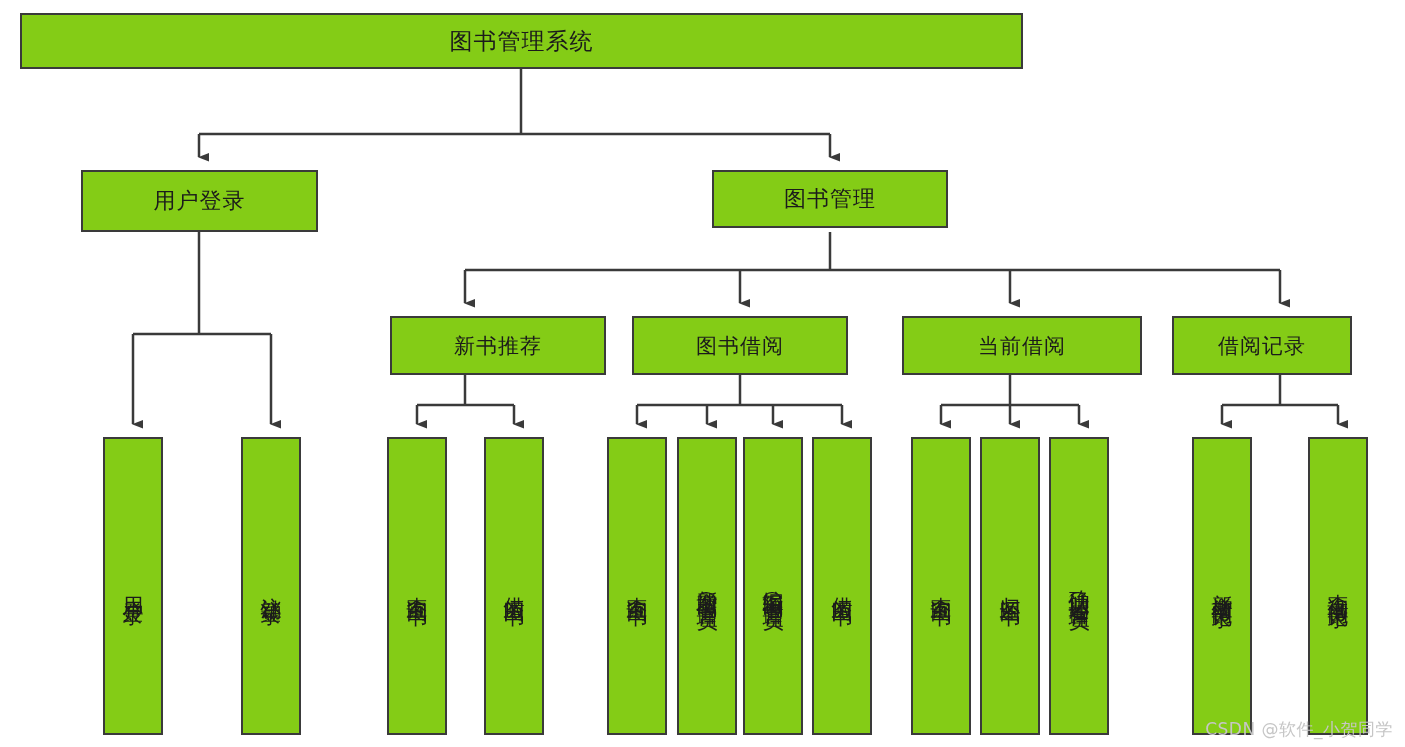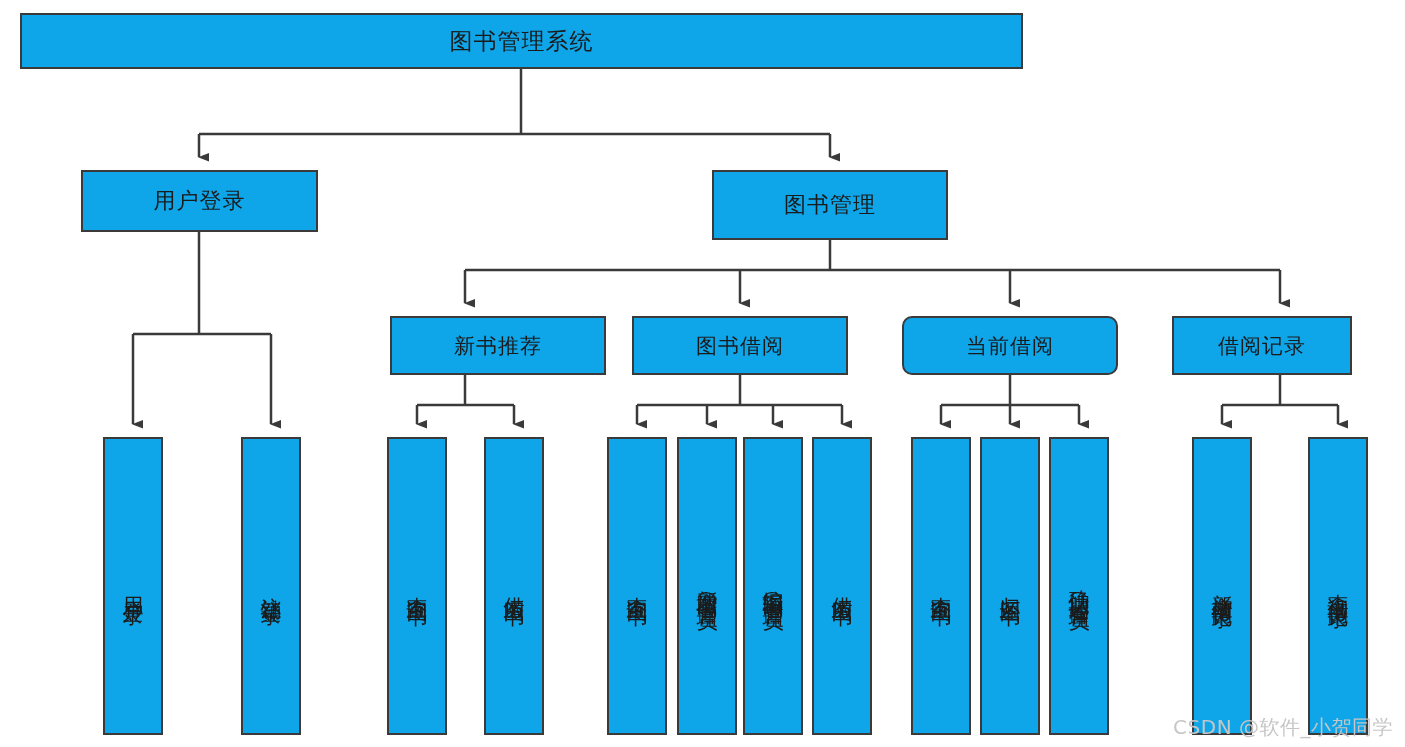--- a/index.html
+++ b/index.html
@@ -21,21 +21,21 @@
     position: absolute;
     left: 0;
     top: 0;
     width: 1405px;
     height: 747px;
     pointer-events: none;
   }
   .node {
     position: absolute;
     box-sizing: border-box;
-    background: #0ea5e9;
+    background: #84cc16;
     border: 2.5px solid #3a3a3a;
     display: flex;
     align-items: center;
     justify-content: center;
     color: #1b1b1b;
   }
   .node.root {
     font-size: 23px;
   }
   .node.level1 {
@@ -57,21 +57,21 @@
     color: #1b1b1b;
   }
   .hlabel {
     white-space: nowrap;
     letter-spacing: 1px;
   }
   #watermark {
     position: absolute;
     right: 12px;
     bottom: 6px;
-    font-size: 20px;
+    font-size: 17px;
     color: #c6c6c6;
     letter-spacing: 0.5px;
     white-space: nowrap;
     user-select: none;
   }
 </style>
 </head>
 <body>
 
 <div id="canvas">
@@ -126,31 +126,31 @@
     </g>
   </svg>
 
   <div class="node root" style="left:20px; top:13px; width:1003px; height:56px;">
     <span class="hlabel">图书管理系统</span>
   </div>
 
   <div class="node level1" style="left:81px; top:170px; width:237px; height:62px;">
     <span class="hlabel">用户登录</span>
   </div>
-  <div class="node level1" style="left:712px; top:170px; width:236px; height:70px;">
+  <div class="node level1" style="left:712px; top:170px; width:236px; height:58px;">
     <span class="hlabel">图书管理</span>
   </div>
 
   <div class="node level2" style="left:362px; top:316px; width:216px; height:59px;margin-left:28px;">
     <span class="hlabel">新书推荐</span>
   </div>
   <div class="node level2" style="left:632px; top:316px; width:216px; height:59px;text-align:right;">
     <span class="hlabel">图书借阅</span>
   </div>
-  <div class="node level2" style="left:902px; top:316px; width:216px; height:59px;border-radius:10px;">
+  <div class="node level2" style="left:902px; top:316px; width:240px; height:59px;">
     <span class="hlabel">当前借阅</span>
   </div>
   <div class="node level2" style="left:1172px; top:316px; width:180px; height:59px;">
     <span class="hlabel">借阅记录</span>
   </div>
 
   <div class="node leaf" style="left:103px; top:437px; width:60px; height:298px;">
     <span class="vlabel">用户登录</span>
   </div>
   <div class="node leaf" style="left:241px; top:437px; width:60px; height:298px;">

